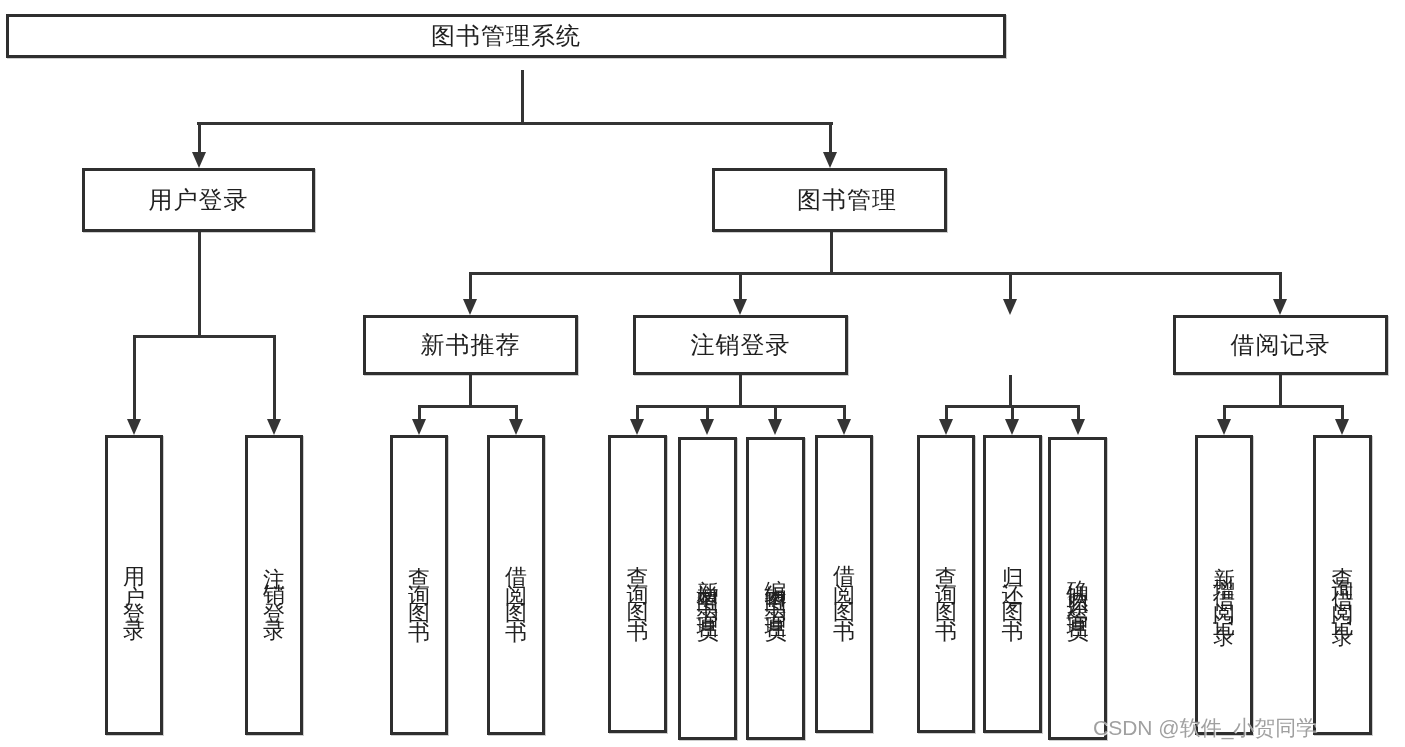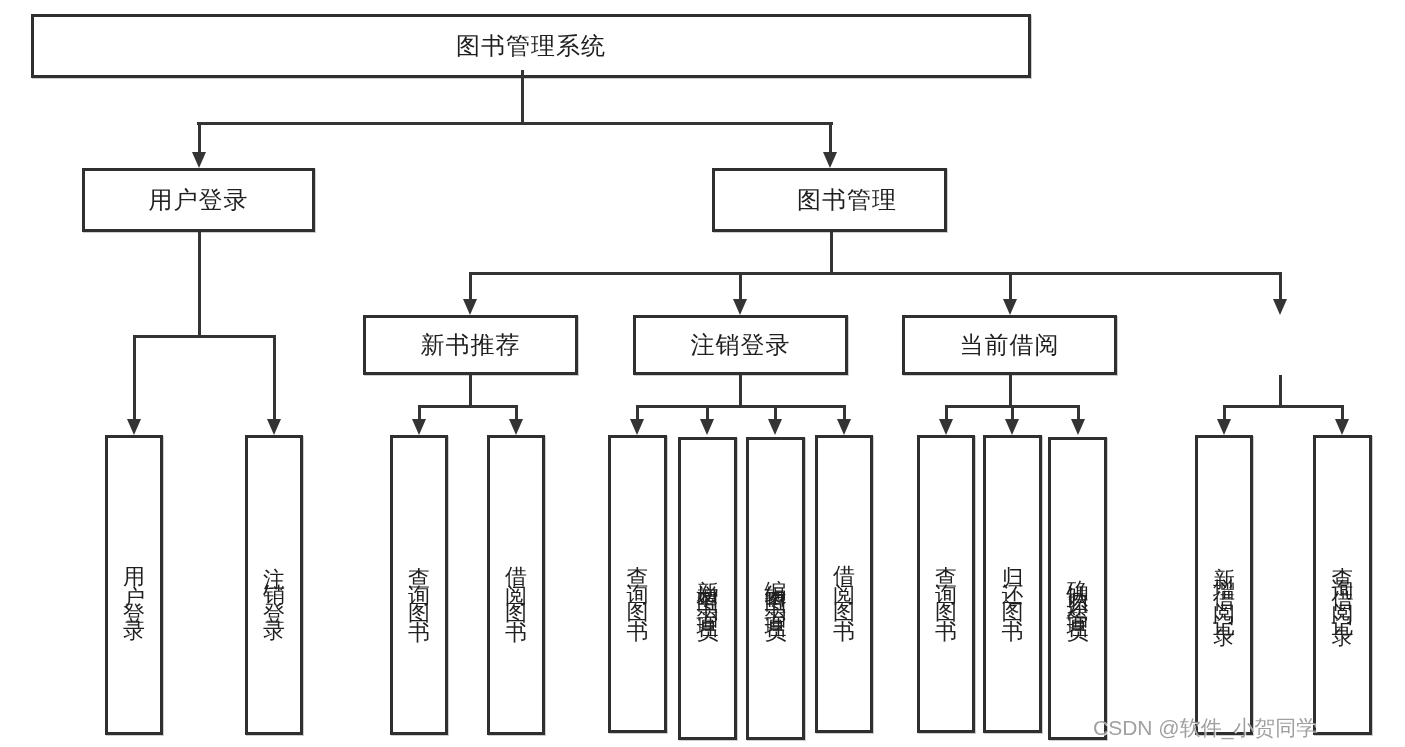--- a/index.html
+++ b/index.html
@@ -48,21 +48,21 @@
     text-shadow:1px 1px 0 rgba(255,255,255,0.8);
     white-space:nowrap;
     z-index:5;
   }
 </style>
 </head>
 <body>
 
 <div class="canvas">
 
-  <div class="box hbox" style="left:31px; top:14px; width:1000px; height:64px;">
+  <div class="box hbox" style="left:6px; top:14px; width:1000px; height:44px;">
     <span>图书管理系统</span>
   </div>
 
   <div class="vline" style="left:521px; top:70px; height:52px;"></div>
   <div class="hline" style="left:197px; top:122px; width:636px;"></div>
   <div class="vline" style="left:198px; top:122px; height:32px;"></div>
   <div class="arrow" style="left:192px; top:152px;"></div>
   <div class="vline" style="left:829px; top:122px; height:32px;"></div>
   <div class="arrow" style="left:823px; top:152px;"></div>
 
@@ -90,22 +90,22 @@
   <div class="arrow" style="left:1003px; top:299px;"></div>
   <div class="vline" style="left:1279px; top:272px; height:28px;"></div>
   <div class="arrow" style="left:1273px; top:299px;"></div>
 
   <div class="box hbox" style="left:363px; top:315px; width:215px; height:60px;align-items:center;">
     <span>新书推荐</span>
   </div>
   <div class="box hbox" style="left:633px; top:315px; width:215px; height:60px;">
     <span>注销登录</span>
   </div>
-  <div class="box hbox" style="left:902px; top:315px; width:215px; height:60px;">
-    <span>当前借阅</span>
+  <div class="box hbox" style="left:1173px; top:315px; width:215px; height:60px;">
+    <span>借阅记录</span>
   </div>
 
   <div class="vline" style="left:469px; top:375px; height:30px;"></div>
   <div class="hline" style="left:418px; top:405px; width:100px;"></div>
   <div class="vline" style="left:418px; top:405px; height:14px;"></div>
   <div class="arrow" style="left:412px; top:419px;"></div>
   <div class="vline" style="left:515px; top:405px; height:14px;"></div>
   <div class="arrow" style="left:509px; top:419px;"></div>
 
   <div class="vline" style="left:739px; top:375px; height:30px;"></div>

